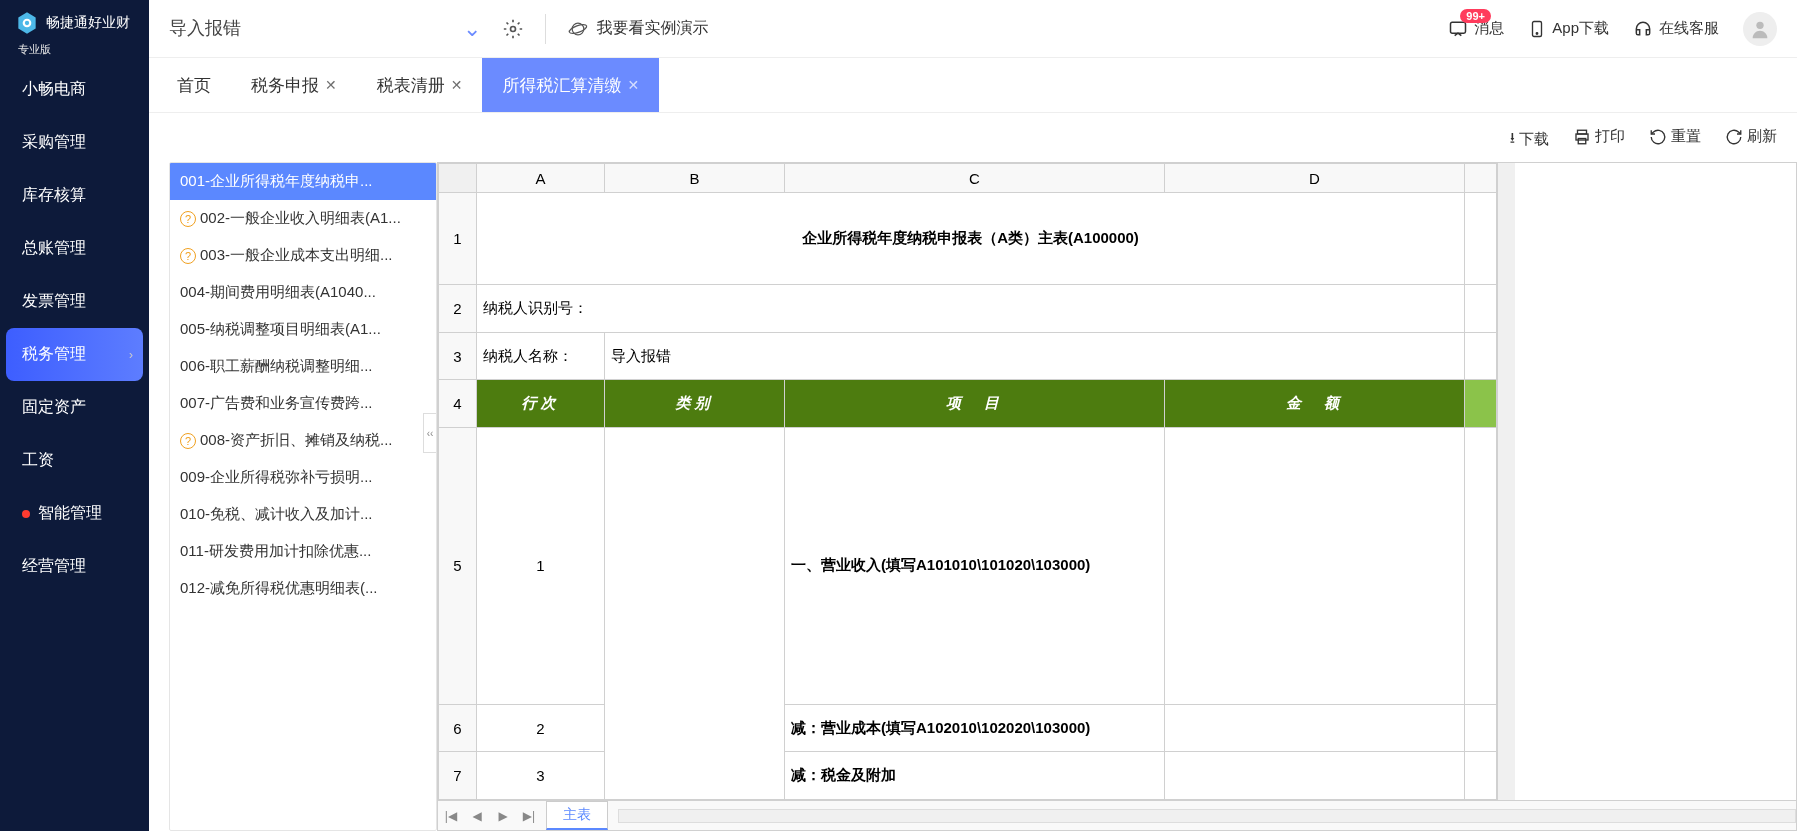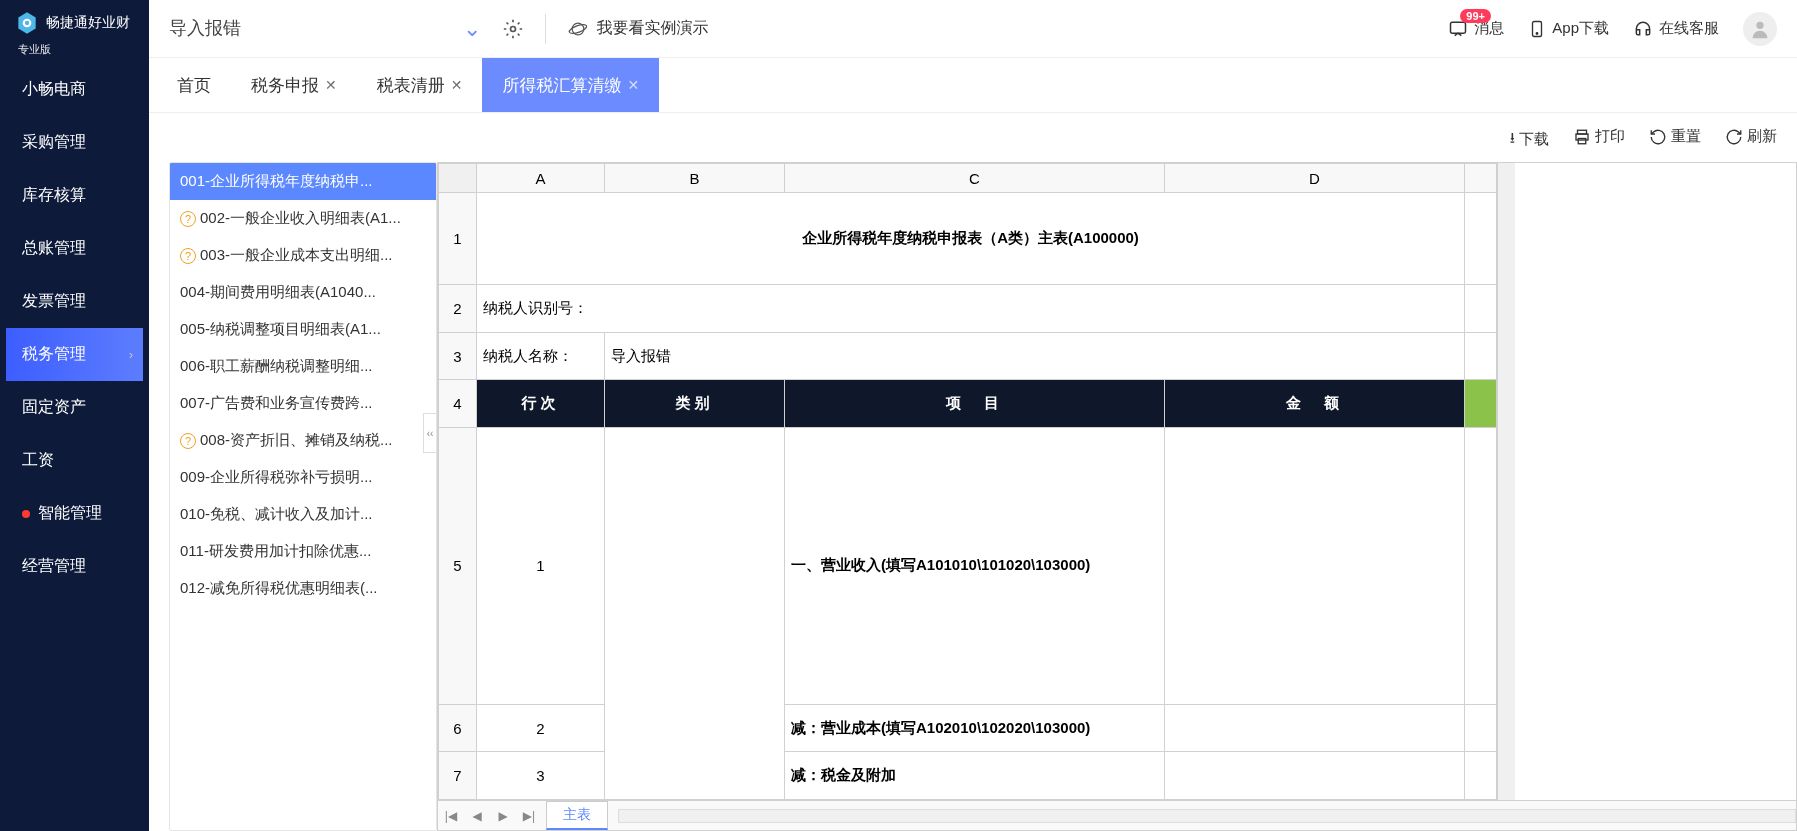--- a/index.html
+++ b/index.html
@@ -6,21 +6,21 @@
 body { width: 1797px; height: 831px; overflow: hidden; background: #fff; display: flex; }
 
 
 .sidebar { width: 149px; height: 100%; background: #0d1a3a; color: #fff; display: flex; flex-direction: column; }
 .logo-area { padding: 10px 8px 6px 14px; display: flex; align-items: center; gap: 6px; }
 .logo-icon { width: 26px; height: 26px; display: flex; align-items: center; justify-content: center; }
 .logo-text { font-size: 14px; white-space: nowrap; }
 .edition { font-size: 11px; padding: 0 0 6px 18px; color: #e5e5e5; font-family: Liberation Serif, serif; }
 .nav { flex: 1; }
 .nav-item { padding: 16px 0 16px 22px; font-size: 16px; cursor: pointer; position: relative; display: flex; align-items: center; }
-.nav-item.active { background: linear-gradient(90deg, #3d5eff, #5d7dff); border-radius: 0; margin: 0 6px; padding-left: 16px; }
+.nav-item.active { background: linear-gradient(90deg, #3d5eff, #5d7dff); border-radius: 8px; margin: 0 6px; padding-left: 16px; }
 .nav-dot { width: 8px; height: 8px; background: #ff3b30; border-radius: 50%; margin-right: 8px; }
 .nav-chevron { position: absolute; right: 10px; font-size: 12px; color: #ccc; }
 
 
 .main { flex: 1; display: flex; flex-direction: column; height: 100%; }
 
 
 .topbar { height: 58px; display: flex; align-items: center; border-bottom: 1px solid #eee; padding: 0 20px 0 14px; }
 .search-wrap { display: flex; align-items: center; gap: 10px; }
 .search-input { width: 290px; height: 34px; border: none; font-size: 18px; color: #333; padding-left: 6px; }
@@ -64,21 +64,21 @@
 .corner { width: 38px; height: 22px; background: #f0f0f0; }
 .col-hdr { background: #f8f8f8; text-align: center; font-weight: normal; height: 22px; }
 .row-hdr { background: #f8f8f8; text-align: center; font-weight: normal; width: 38px; }
 .col-A { width: 128px; }
 .col-B { width: 180px; }
 .col-C { width: 380px; }
 .col-D { width: 300px; }
 .col-E { width: 32px; }
 .title-cell { text-align: center; font-size: 20px; font-weight: bold; height: 70px; }
 .label-cell { padding-left: 6px; height: 36px; }
-.hdr-teal { background: #0f172a; color: #fff; text-align: center; font-weight: bold; height: 36px; font-size: 17px; letter-spacing: 4px; }
+.hdr-teal { background: #4d7c0f; color: #fff; text-align: center; font-weight: bold; height: 36px; font-size: 17px; letter-spacing: 4px; font-style: italic; }
 .hdr-green { background: #8bc34a; height: 36px; }
 .row-tall { height: 210px; }
 .row-med { height: 36px; }
 .center { text-align: center; }
 .item-cell { padding-left: 6px; font-weight: bold; }
 .scroll-y { width: 18px; background: #f0f0f0; border-left: 1px solid #d0d0d0; }
 .sheet-footer { height: 30px; display: flex; align-items: center; border-top: 1px solid #d0d0d0; background: #f9f9f9; }
 .sheet-nav-btn { width: 26px; text-align: center; color: #888; cursor: pointer; font-size: 12px; }
 .sheet-tab { padding: 4px 16px; background: #fff; border: 1px solid #ccc; border-bottom: 2px solid #5b88ff; color: #5b88ff; font-size: 14px; margin-left: 4px; }
 .scroll-x { flex: 1; height: 14px; background: #f0f0f0; margin-left: 10px; border: 1px solid #ddd; }

